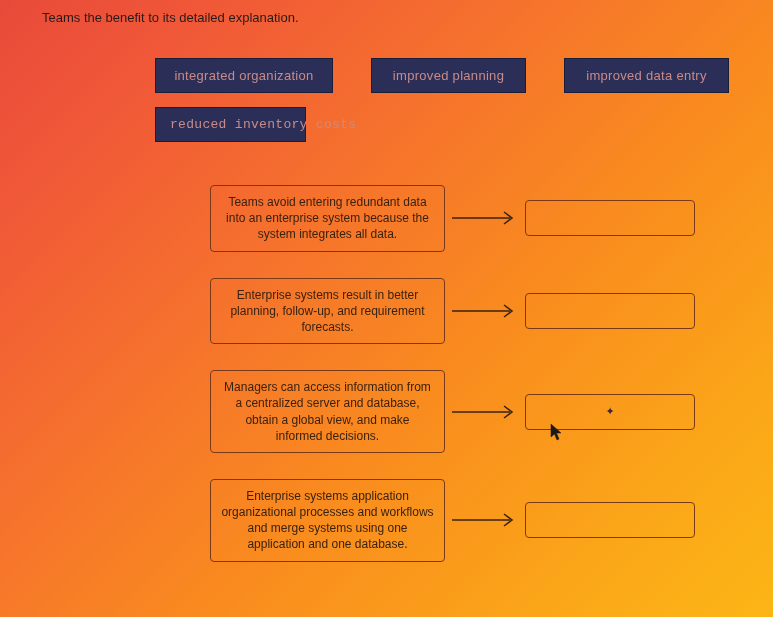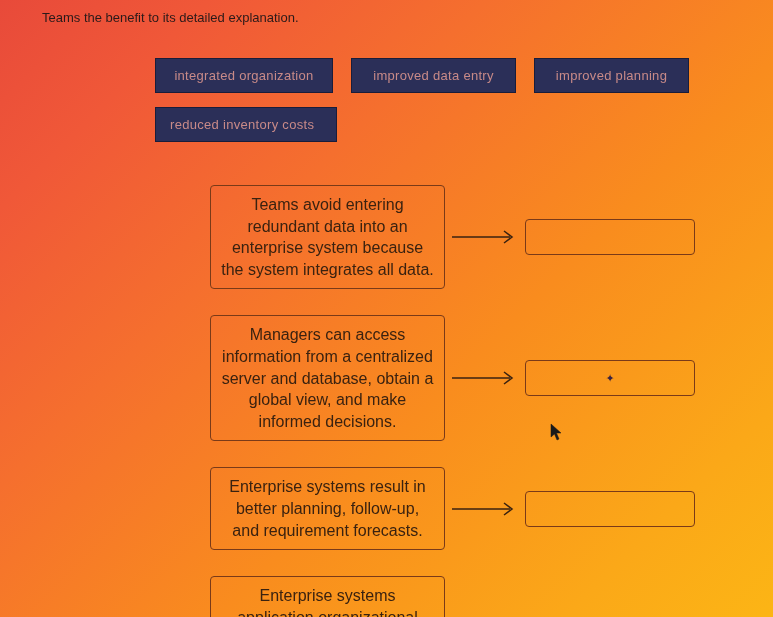--- a/index.html
+++ b/index.html
@@ -20,54 +20,54 @@
     font-weight: 500;
   }
   .drag-zone {
     position: absolute;
     top: 58px;
     left: 155px;
     width: 600px;
   }
   .drag-row {
     display: flex;
-    gap: 18px;
+    gap: 38px;
     margin-bottom: 14px;
   }
   .drag-item {
     background: #2b2f58;
     color: #c88a88;
     font-size: 13px;
     padding: 9px 14px;
     border: 1px solid #1a1d3a;
     letter-spacing: 0.3px;
     cursor: move;
     white-space: nowrap;
   }
   .drag-item.w1 { width: 178px; text-align: center; }
   .drag-item.w2 { width: 155px; text-align: center; }
   .drag-item.w3 { width: 165px; text-align: center; }
-  .drag-item.w4 { width: 182px; text-align: left; }
+  .drag-item.w4 { width: 151px; text-align: left; font-family: Liberation Mono, monospace; }
   .match-area {
     position: absolute;
     top: 185px;
     left: 210px;
     width: 540px;
   }
   .match-row {
     display: flex;
     align-items: center;
     margin-bottom: 26px;
   }
   .explain-box {
     width: 235px;
     border: 1.5px solid #7a3a18;
     border-radius: 4px;
     padding: 8px 10px;
-    font-size: 16px;
+    font-size: 12px;
     text-align: center;
     line-height: 1.35;
     color: #3a2210;
     background: transparent;
   }
   .arrow {
     width: 80px;
     display: flex;
     align-items: center;
     justify-content: center;
@@ -97,32 +97,43 @@
   }
 </style>
 </head>
 <body>
 
 <div class="prompt">Teams the benefit to its detailed explanation.</div>
 
 <div class="drag-zone">
   <div class="drag-row">
     <div class="drag-item w1">integrated organization</div>
+    <div class="drag-item w2">improved planning</div>
     <div class="drag-item w3">improved data entry</div>
-    <div class="drag-item w2">improved planning</div>
   </div>
   <div class="drag-row">
     <div class="drag-item w4">reduced inventory costs</div>
   </div>
 </div>
 
 <div class="match-area">
 
   <div class="match-row">
     <div class="explain-box">Teams avoid entering redundant data into an enterprise system because the system integrates all data.</div>
+    <div class="arrow">
+      <svg width="70" height="20" viewBox="0 0 70 20">
+          <line x1="2" y1="10" x2="60" y2="10" stroke="#3a2210" stroke-width="1.5"></line>
+          <polyline points="54,4 62,10 54,16" fill="none" stroke="#3a2210" stroke-width="1.5"></polyline>
+        </svg>
+    </div>
+    <div class="drop-slot"></div>
+  </div>
+
+  <div class="match-row">
+    <div class="explain-box">Enterprise systems result in better planning, follow-up, and requirement forecasts.</div>
     <div class="arrow">
       <svg width="70" height="20" viewBox="0 0 70 20">
           <line x1="2" y1="10" x2="60" y2="10" stroke="#3a2210" stroke-width="1.5"></line>
           <polyline points="54,4 62,10 54,16" fill="none" stroke="#3a2210" stroke-width="1.5"></polyline>
         </svg>
     </div>
     <div class="drop-slot"></div>
   </div>
 
   <div class="match-row">
@@ -132,31 +143,20 @@
           <line x1="2" y1="10" x2="60" y2="10" stroke="#3a2210" stroke-width="1.5"></line>
           <polyline points="54,4 62,10 54,16" fill="none" stroke="#3a2210" stroke-width="1.5"></polyline>
         </svg>
     </div>
     <div class="drop-slot">
       <span class="blip">✦</span>
     </div>
   </div>
 
   <div class="match-row">
-    <div class="explain-box">Enterprise systems result in better planning, follow-up, and requirement forecasts.</div>
-    <div class="arrow">
-      <svg width="70" height="20" viewBox="0 0 70 20">
-          <line x1="2" y1="10" x2="60" y2="10" stroke="#3a2210" stroke-width="1.5"></line>
-          <polyline points="54,4 62,10 54,16" fill="none" stroke="#3a2210" stroke-width="1.5"></polyline>
-        </svg>
-    </div>
-    <div class="drop-slot"></div>
-  </div>
-
-  <div class="match-row">
     <div class="explain-box">Enterprise systems application organizational processes and workflows and merge systems using one application and one database.</div>
     <div class="arrow">
       <svg width="70" height="20" viewBox="0 0 70 20">
           <line x1="2" y1="10" x2="60" y2="10" stroke="#3a2210" stroke-width="1.5"></line>
           <polyline points="54,4 62,10 54,16" fill="none" stroke="#3a2210" stroke-width="1.5"></polyline>
         </svg>
     </div>
     <div class="drop-slot"></div>
   </div>
 

